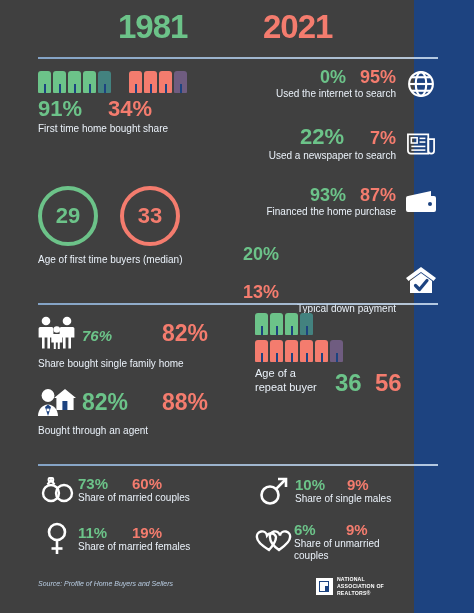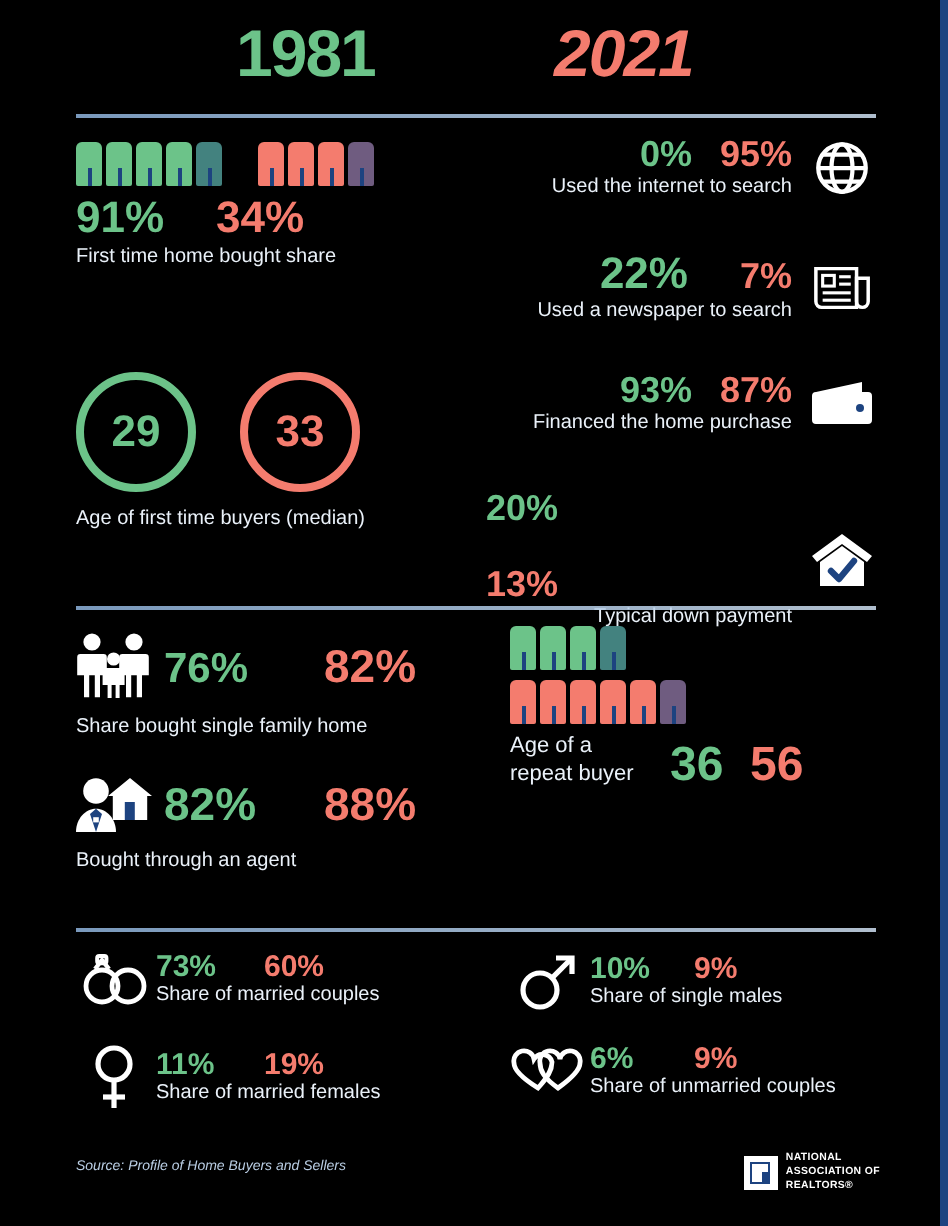--- a/index.html
+++ b/index.html
@@ -2,24 +2,24 @@
 <html><head>
 <meta charset="utf-8">
 <style>
   * { box-sizing: border-box; margin: 0; padding: 0; }
   html, body {
     width: 474px; height: 613px;
     background: #1d4380;
     font-family: "Liberation Sans", sans-serif;
     overflow: hidden;
   }
-  .page { position: relative; width: 470px; height: 613px; background: #000000; }
+  .page { position: relative; width: 414px; height: 613px; background: #404040; }
   .year { font-size: 33px; font-weight: bold; letter-spacing: -1px; line-height: 1; }
   .year-1981 { color: #6cc389; position: absolute; left: 118px; top: 10px; }
-  .year-2021 { color: #f47c6e; position: absolute; left: 277px; top: 10px; font-style: italic; }
+  .year-2021 { color: #f47c6e; position: absolute; left: 263px; top: 10px; }
 
   .divider { position: absolute; left: 38px; width: 400px; height: 2px;
              background: linear-gradient(to right, #8fb4dd, #cfe0f2); opacity: .85; }
 
   
   .lbl { color: #eaf1f9; font-size: 10px; line-height: 1.15; }
   .pct { font-weight: bold; line-height: 1; }
   .g { color: #6cc389; }
   .r { color: #f47c6e; }
 
@@ -197,21 +197,21 @@
       <svg width="40" height="34" viewBox="0 0 40 34" fill="#ffffff">
         <circle cx="9" cy="5" r="4.3"></circle>
         <path d="M3.2 11 h11.6 a1.6 1.6 0 0 1 1.6 1.6 v9 h-3.4 v11 h-2.6 v-11 h-2.8 v11 h-2.6 v-11 h-3.4 v-9 a1.6 1.6 0 0 1 1.6 -1.6 z"></path>
         <circle cx="30" cy="5" r="4.3"></circle>
         <path d="M24.2 11 h11.6 a1.6 1.6 0 0 1 1.6 1.6 v9 h-3.4 v11 h-2.6 v-11 h-2.8 v11 h-2.6 v-11 h-3.4 v-9 a1.6 1.6 0 0 1 1.6 -1.6 z"></path>
         <circle cx="19.8" cy="13.5" r="3.3"></circle>
         <path d="M15.6 18 h8.4 a1.3 1.3 0 0 1 1.3 1.3 v7.2 h-2.5 v6.5 h-2 v-6.5 h-2 v6.5 h-2 v-6.5 h-2.5 v-7.2 a1.3 1.3 0 0 1 1.3 -1.3 z"></path>
       </svg>
     </div>
     <div style="display:flex; align-items:baseline; margin-left:4px;">
-      <span class="pct g" style="font-size:21px; width:80px;">76%</span>
+      <span class="pct g" style="font-size:15px; width:80px;font-style:italic;">76%</span>
       <span class="pct r" style="font-size:23px;">82%</span>
     </div>
   </div>
   <div class="lbl" style="position:absolute; left:38px; top:358px;">Share bought single family home</div>
 
   <div class="row" style="position:absolute; left:36px; top:386px;">
     <div class="icon-box" style="width:42px;">
       <svg width="40" height="32" viewBox="0 0 40 32" fill="#ffffff">
         <path d="M28 3 L39 12 L36.6 12 L36.6 24 L19.4 24 L19.4 12 L17 12 Z"></path>
         <rect x="25.4" y="15" width="5" height="9" fill="#1d4380"></rect>

